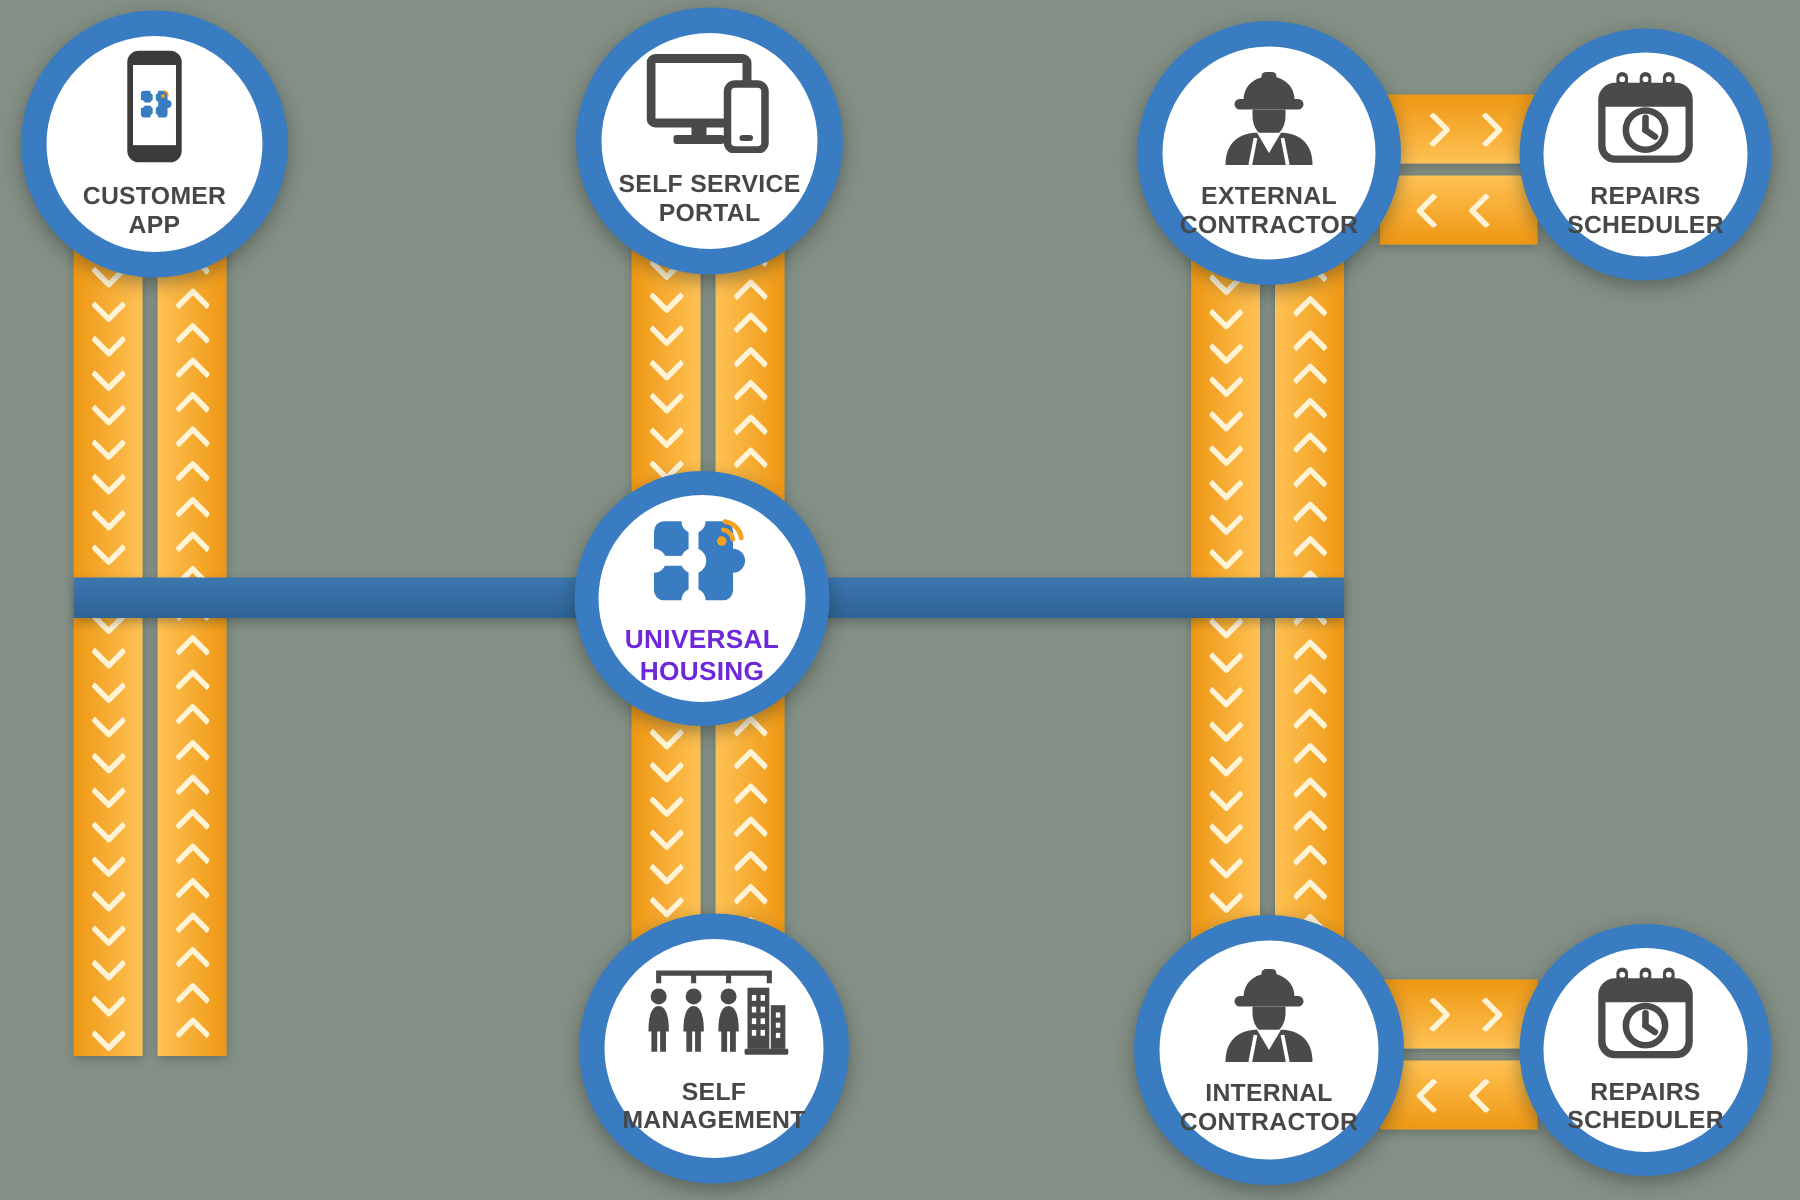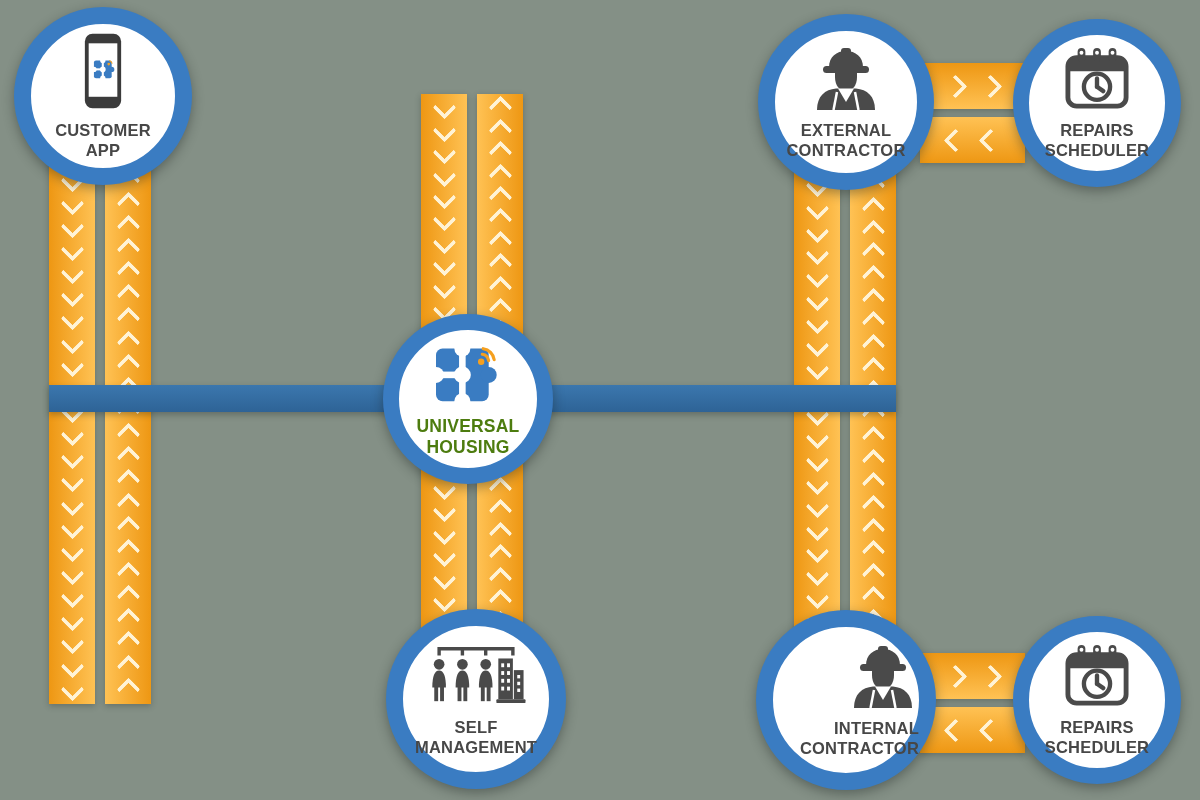--- a/index.html
+++ b/index.html
@@ -26,30 +26,30 @@
            background:linear-gradient(180deg,#3B77AE,#2E6396);
            box-shadow:0 3px 6px rgba(25,35,30,.3);}
 
   
   .node{position:absolute;z-index:3;border-radius:50%;background:#fff;border:17px solid #3A7CC2;
         box-shadow:0 4px 12px rgba(20,30,25,.38);display:flex;flex-direction:column;
         align-items:center;justify-content:center;box-sizing:border-box;}
   .node .icon{flex:none;margin-bottom:7px;}
   .label{font-weight:bold;font-size:16.5px;line-height:1.18;color:#474747;text-align:center;
          white-space:nowrap;letter-spacing:.2px;}
-  .label.blue{color:#4d7c0f;font-size:17.5px;}
+  .label.blue{color:#6d28d9;font-size:17.5px;}
 
   .n-customer{left:14px;top:7px;width:178px;height:178px;}
   .n-portal{left:384px;top:5px;width:178px;height:178px;}
   .n-external{left:758px;top:14px;width:176px;height:176px;}
   .n-repairs-top{left:1013px;top:19px;width:168px;height:168px;border-width:16px;}
   .n-adapter{left:383px;top:314px;width:170px;height:170px;border-width:16px;}
   .n-housing{left:16px;top:612px;width:176px;height:176px;}
   .n-asset{left:386px;top:609px;width:180px;height:180px;}
-  .n-internal{left:756px;top:610px;width:180px;height:180px;align-items:flex-end;}
+  .n-internal{left:756px;top:610px;width:180px;height:180px;}
   .n-repairs-bottom{left:1013px;top:616px;width:168px;height:168px;border-width:16px;}
 </style>
 </head>
 <body>
 
 <div class="stage">
 
   <div class="band v grad-dl" style="left:49px;top:96px;height:608px;">
       <i class="chev down"></i>
       <i class="chev down"></i>
@@ -259,20 +259,33 @@
           <circle cx="60" cy="30" r="9" fill="#3A7CC2"></circle>
           <circle cx="50" cy="12" r="4.5" fill="#F5A01F"></circle>
           <path d="M53 1 A12 12 0 0 1 61 9" fill="none" stroke="#F5A01F" stroke-width="4" stroke-linecap="round"></path>
         </g>
       </svg>
     </span>
     <div class="label">CUSTOMER</div>
     <div class="label">APP</div>
   </div>
 
+  <div class="node n-portal">
+    <span class="icon">
+      <svg width="84" height="66" viewBox="0 0 84 66">
+        <rect x="3" y="3" width="64" height="43" rx="3" fill="#ffffff" stroke="#4A4A4A" stroke-width="6"></rect>
+        <rect x="30" y="46" width="10" height="8" fill="#4A4A4A"></rect>
+        <rect x="18" y="54" width="34" height="6" rx="2" fill="#4A4A4A"></rect>
+        <rect x="54" y="20" width="25" height="44" rx="5" fill="#ffffff" stroke="#4A4A4A" stroke-width="5"></rect>
+        <rect x="62" y="54" width="9" height="4" rx="2" fill="#4A4A4A"></rect>
+      </svg>
+    </span>
+    <div class="label">SELF SERVICE</div>
+    <div class="label">PORTAL</div>
+  </div>
 
   <div class="node n-external">
     <span class="icon">
       <svg width="72" height="66" viewBox="0 0 72 66">
         <rect x="31" y="4" width="10" height="8" rx="3" fill="#4A4A4A"></rect>
         <path d="M19 23 C19 13 26.5 7 36 7 C45.5 7 53 13 53 23 Z" fill="#4A4A4A"></path>
         <rect x="13" y="22" width="46" height="7" rx="3.5" fill="#4A4A4A"></rect>
         <path d="M25 29 H47 V33 C47 41.5 42.5 47 36 47 C29.5 47 25 41.5 25 33 Z" fill="#4A4A4A"></path>
         <path d="M7 66 C7 52 15 45.5 26 44.5 L46 44.5 C57 45.5 65 52 65 66 Z" fill="#4A4A4A"></path>
         <path d="M28 44.5 L36 58 L44 44.5 Z" fill="#ffffff"></path>

